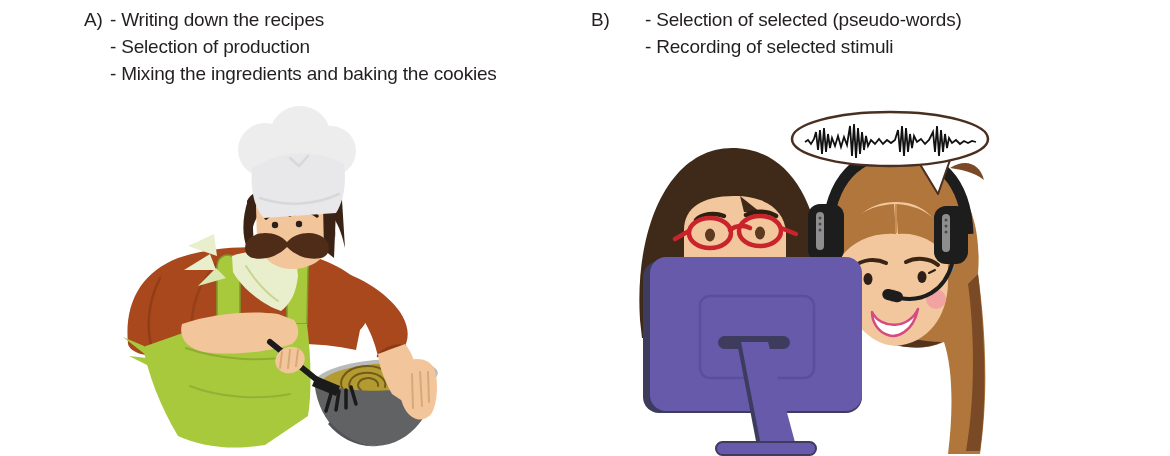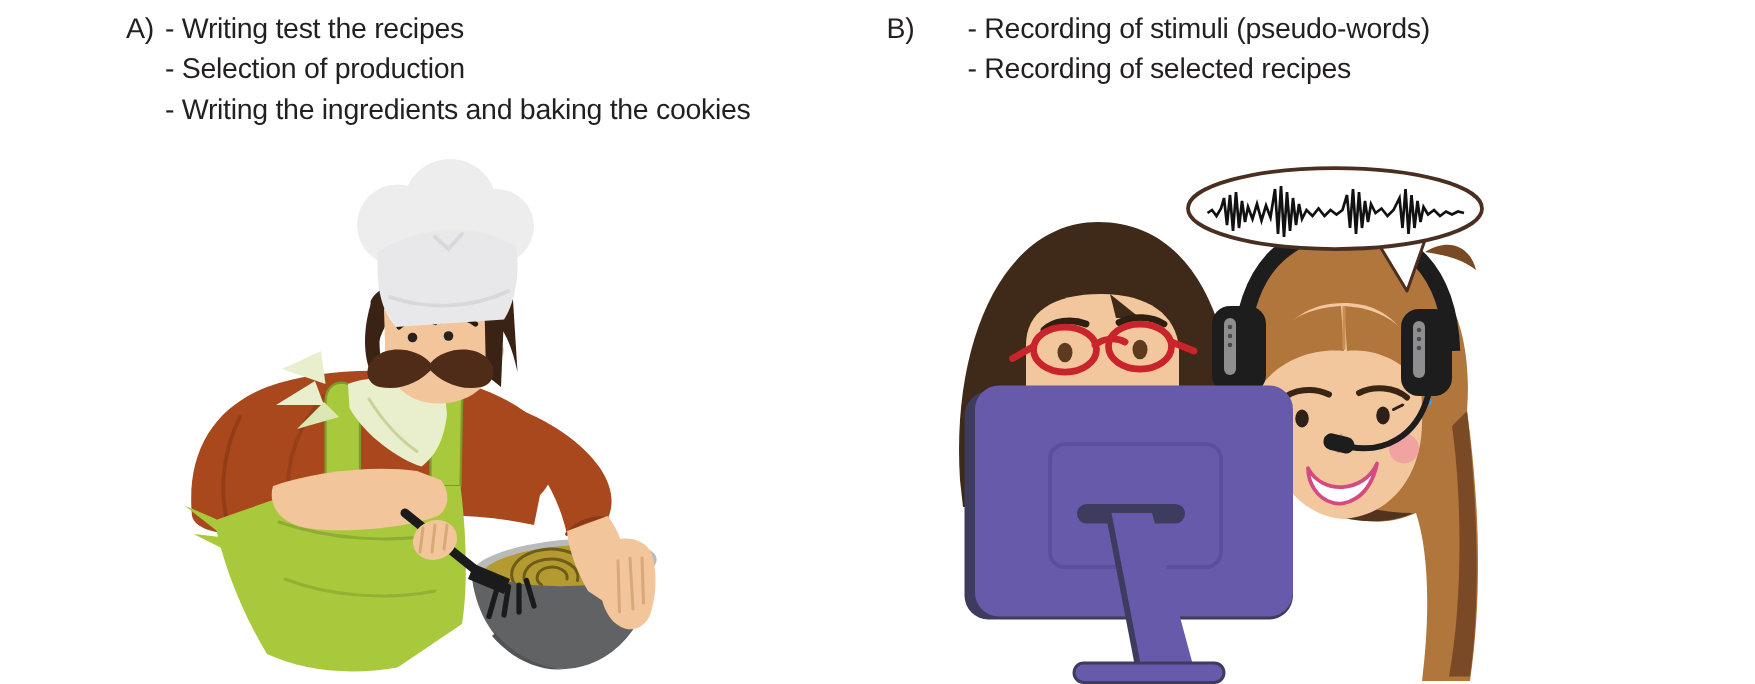--- a/index.html
+++ b/index.html
@@ -16,29 +16,29 @@
   .illus-a{left:120px;top:106px;width:360px;height:350px;}
   .illus-b{left:600px;top:106px;width:440px;height:350px;}
 </style>
 </head>
 <body>
 
 <div class="canvas">
 
   <span class="panel-label label-a">A)</span>
   <ul class="panel-items items-a">
-    <li>- Writing test the recipes</li>
+    <li>- Writing down the recipes</li>
     <li>- Selection of production</li>
-    <li>- Writing the ingredients and baking the cookies</li>
+    <li>- Mixing the ingredients and baking the cookies</li>
   </ul>
 
   <span class="panel-label label-b">B)</span>
   <ul class="panel-items items-b">
-    <li>- Recording of stimuli (pseudo-words)</li>
-    <li>- Recording of selected recipes</li>
+    <li>- Selection of selected (pseudo-words)</li>
+    <li>- Recording of selected stimuli</li>
   </ul>
 
   <svg class="illus illus-a" viewBox="0 0 360 350">
     <g>
 
       <path fill="#a8481c" d="M8,238 C4,196 22,166 58,152 C98,138 152,138 192,150 C222,160 242,174 248,190 C252,204 248,216 240,224 L236,244 C200,236 160,236 120,242 C90,248 58,252 44,251 C22,250 10,246 8,238 Z"></path>
       <path fill="none" stroke="#8a3a15" stroke-width="2.5" opacity="0.75" stroke-linecap="round" d="M40,172 C30,192 26,216 31,240"></path>
       <path fill="none" stroke="#8a3a15" stroke-width="2.5" opacity="0.6" stroke-linecap="round" d="M96,158 C80,176 70,200 72,228"></path>
 
       <path fill="#a9c93d" stroke="#7d9a2b" stroke-width="1.5" d="M97,218 L97,162 C97,152 104,147 112,150 L120,158 L120,218 Z"></path>

